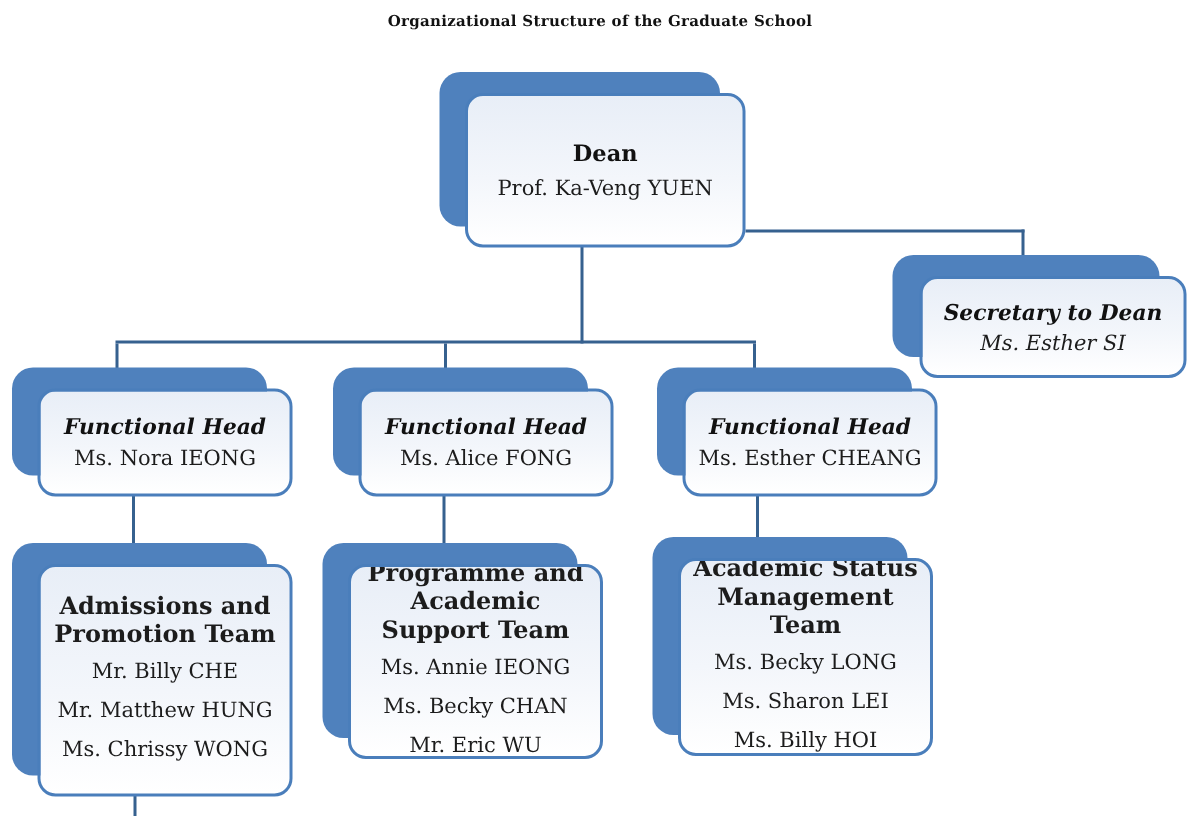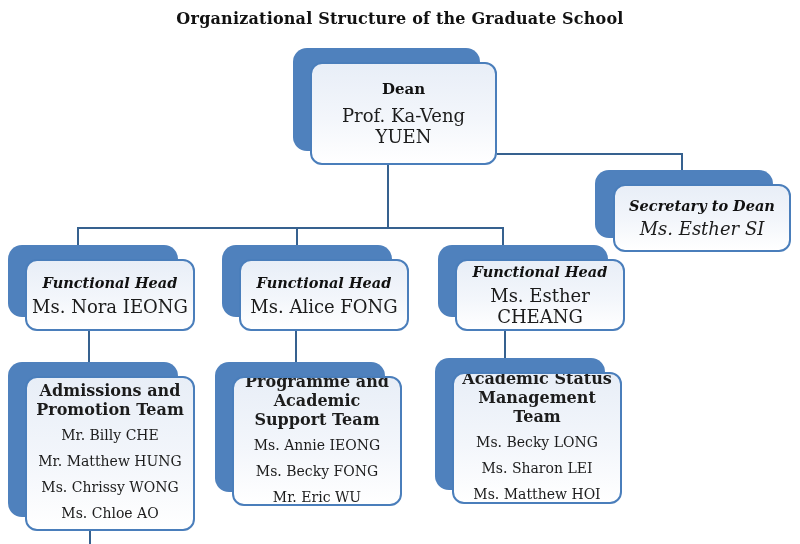--- a/index.html
+++ b/index.html
@@ -1,32 +1,32 @@
 <!DOCTYPE html>
 <html><head>
 <meta charset="utf-8">
 <style>
   html,body{margin:0;padding:0;background:#ffffff;}
   body{width:800px;height:544px;position:relative;overflow:hidden;
        font-family:"DejaVu Serif", serif;color:#1c1c1c;}
   .stage{position:absolute;left:0;top:0;width:800px;height:544px;}
 
   .chart-title{position:absolute;left:0;top:9px;width:800px;text-align:center;
-       font-size:16px;font-weight:bold;color:#121212;letter-spacing:.2px;}
+       font-size:10px;font-weight:bold;color:#121212;letter-spacing:.2px;}
 
   
   .node{position:absolute;}
   .shadow{position:absolute;left:0;top:0;border-radius:14px;background:#4f81bd;}
   .card{position:absolute;left:17px;top:14px;box-sizing:border-box;
         border:2px solid #4a7ebb;border-radius:12px;overflow:hidden;
         background:linear-gradient(180deg,#e8eef7 0%,#f3f6fb 55%,#ffffff 100%);
         display:flex;flex-direction:column;align-items:center;justify-content:center;
         text-align:center;}
   .role{font-weight:bold;font-size:15px;color:#111;}
-  .person{font-size:18px;margin-top:7px;color:#1c1c1c;}
+  .person{font-size:14px;margin-top:7px;color:#1c1c1c;}
 
   
   .n-dean{left:293px;top:48px;}
   .n-dean .shadow,.n-dean .card{width:187px;height:103px;}
   .n-sec{left:595px;top:170px;}
   .n-sec .shadow,.n-sec .card{width:178px;height:68px;font-style:italic;}
   .n-sec .card{left:18px;}
   .n-sec .role{font-size:14.5px;}
   .n-sec .person{margin-top:4px;}
   .n-head .shadow,.n-head .card{width:170px;height:72px;}
@@ -117,35 +117,34 @@
     </div>
   </div>
 
   <div class="node team n-t1">
     <div class="shadow"></div>
     <div class="card">
       <div class="team-title">Admissions and Promotion Team</div>
       <div class="member">Mr. Billy CHE</div>
       <div class="member">Mr. Matthew HUNG</div>
       <div class="member">Ms. Chrissy WONG</div>
-      <div class="member">Ms. Chloe AO</div>
     </div>
   </div>
   <div class="node team n-t2">
     <div class="shadow"></div>
     <div class="card">
       <div class="team-title">Programme and Academic Support Team</div>
       <div class="member">Ms. Annie IEONG</div>
-      <div class="member">Ms. Becky FONG</div>
+      <div class="member">Ms. Becky CHAN</div>
       <div class="member">Mr. Eric WU</div>
     </div>
   </div>
   <div class="node team n-t3">
     <div class="shadow"></div>
     <div class="card">
       <div class="team-title">Academic Status Management Team</div>
       <div class="member">Ms. Becky LONG</div>
       <div class="member">Ms. Sharon LEI</div>
-      <div class="member">Ms. Matthew HOI</div>
+      <div class="member">Ms. Billy HOI</div>
     </div>
   </div>
 
 </div>
 
 </body></html>

